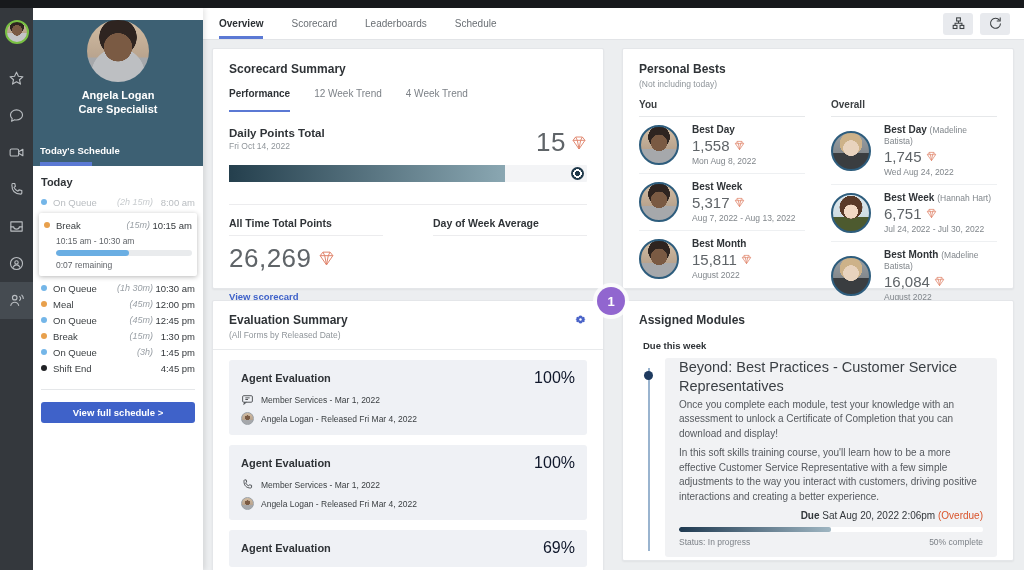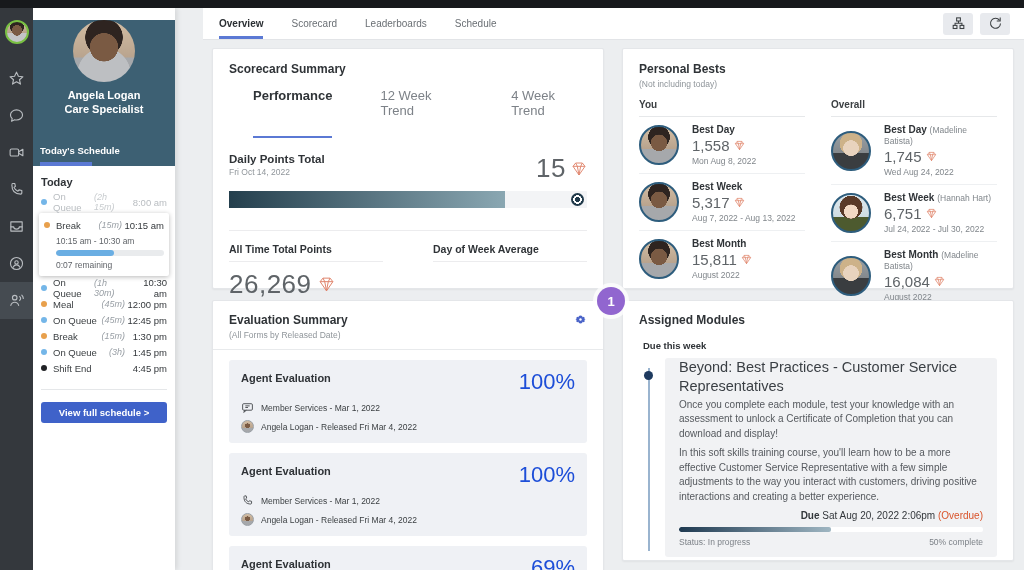--- a/index.html
+++ b/index.html
@@ -21,21 +21,21 @@
   .rail-avatar { width:24px; height:24px; border-radius:50%; margin-top:12px;
     border:2px solid #79c043;
     background: radial-gradient(circle at 50% 42%, #7a5a43 0 34%, transparent 35%),
                 radial-gradient(circle at 50% 26%, #2e2420 0 38%, transparent 39%),
                 linear-gradient(180deg,#cdb89f 0%,#b9a48e 55%,#c3c4c6 56%); }
   .rail-item { width:33px; height:37px; display:flex; align-items:center; justify-content:center; }
   .rail-item.active { background:#454b51; }
   .rail-item svg { stroke:#b9bdc1; fill:none; stroke-width:1.6; stroke-linecap:round; stroke-linejoin:round; }
 
   
-  .panel { position:absolute; left:33px; top:8px; bottom:0; width:142px; background:#fff; z-index:3;
+  .panel { position:absolute; left:33px; top:8px; bottom:0; width:170px; background:#fff; z-index:3;
            box-shadow:2px 0 5px rgba(0,0,0,.10); }
   .panel-head { height:146px; background:#3d6073; position:relative; }
   .big-avatar { width:62px; height:62px; border-radius:50%; margin:12px auto 6px;
     background: radial-gradient(circle at 50% 44%, #7a5a43 0 30%, transparent 31%),
                 radial-gradient(circle at 50% 28%, #2e2420 0 34%, transparent 35%),
                 radial-gradient(circle at 50% 88%, #bdbfc2 0 42%, transparent 43%),
                 linear-gradient(180deg,#d3bda3 0%,#b9a48e 60%,#a6a8ab 61%); }
   .p-name { text-align:center; color:#fff; font-size:11px; font-weight:bold; line-height:1.3; }
   .p-role { text-align:center; color:#fff; font-size:11px; font-weight:bold; line-height:1.3; }
   .p-schedtab { position:absolute; left:7px; bottom:10px; color:#fff; font-size:9.5px; font-weight:bold; }
@@ -78,21 +78,21 @@
   #card-personal  { left:622px; top:48px; width:392px; height:241px; padding:13px 16px; }
   #card-eval      { left:212px; top:300px; width:392px; height:300px; padding:12px 16px; }
   #card-modules   { left:622px; top:300px; width:392px; height:261px; padding:12px 16px; overflow:hidden; }
 
   .c-title { font-size:12px; font-weight:bold; color:#2f3337; }
   .c-sub { font-size:8.5px; color:#8f959a; margin-top:3px; }
   .link { font-size:9.5px; font-weight:bold; color:#3f62c9; cursor:pointer; display:inline-block; }
 
   
   .sc-tabs { display:flex; gap:24px; margin-top:12px; }
-  .sc-tab { font-size:13px; color:#7d8288; padding-bottom:18px; border-bottom:2.5px solid transparent; cursor:pointer;margin-left:24px; }
+  .sc-tab { font-size:10px; color:#7d8288; padding-bottom:11px; border-bottom:2.5px solid transparent; cursor:pointer; }
   .sc-tab.active { color:#2f3337; font-weight:bold; border-bottom-color:#5b79d4; }
   .sc-daily { display:flex; align-items:flex-start; margin-top:15px; }
   .sc-dlabel { font-size:11.5px; font-weight:bold; color:#2f3337; }
   .sc-ddate { font-size:8.5px; color:#8f959a; margin-top:2px; }
   .sc-dval { margin-left:auto; display:flex; align-items:center; gap:5px; }
   .bignum { font-size:26px; color:#5f6468; letter-spacing:.5px; }
   .sc-bar { position:relative; margin-top:7px; height:17px; background:#f3f4f6; border-radius:1px; }
   .sc-fill { height:100%; background:linear-gradient(90deg,#243f4d 0%,#8aa7b2 100%); }
   .sc-target { position:absolute; right:3px; top:2px; width:13px; height:13px; border-radius:50%;
     background:radial-gradient(circle at 50% 50%, #20394a 0 2.4px, #ffffff 2.5px 4.2px, #20394a 4.3px 100%); }
@@ -126,21 +126,21 @@
   .pb-d { font-size:8.5px; color:#80868b; margin-top:2px; }
   #card-personal .link { margin-top:9px; }
 
   
   .ev-head { display:flex; align-items:flex-start; }
   .ev-gear { margin-left:auto; cursor:pointer; }
   .ev-hr { border-top:1px solid #e8eaec; margin:9px -16px 0 -16px; }
   .ev-item { background:#eff1f5; border-radius:3px; padding:9px 12px 10px 12px; margin-top:10px; cursor:pointer; }
   .ev-top { display:flex; align-items:flex-start; }
   .ev-t { font-size:11px; font-weight:bold; color:#2f3337; padding-top:3px; }
-  .ev-score { margin-left:auto; font-size:22px; color:#1d4ed8;text-align:center; }
+  .ev-score { margin-left:auto; font-size:16px; color:#0f172a;text-align:center; }
   .ev-meta { display:flex; align-items:center; gap:7px; margin-top:6px; font-size:8.5px; color:#3c4043; }
   .ev-meta svg { stroke:#3c4043; fill:none; stroke-width:1.6; flex:none; }
   .ev-mini-av { width:13px; height:13px; border-radius:50%; flex:none; border:1px solid #9aa0a6;
     background: radial-gradient(circle at 50% 44%, #7a5a43 0 30%, transparent 31%),
                 linear-gradient(180deg,#d3bda3 0%,#b9a48e 60%,#a6a8ab 61%); }
 
   
   .md-due { font-size:9.5px; font-weight:bold; color:#2f3337; margin:13px 0 7px 4px; }
   .md-timeline { position:relative; padding-left:26px; }
   .md-timeline::before { content:""; position:absolute; left:9px; top:10px; bottom:6px; width:2px; background:#9ab4cf; }

